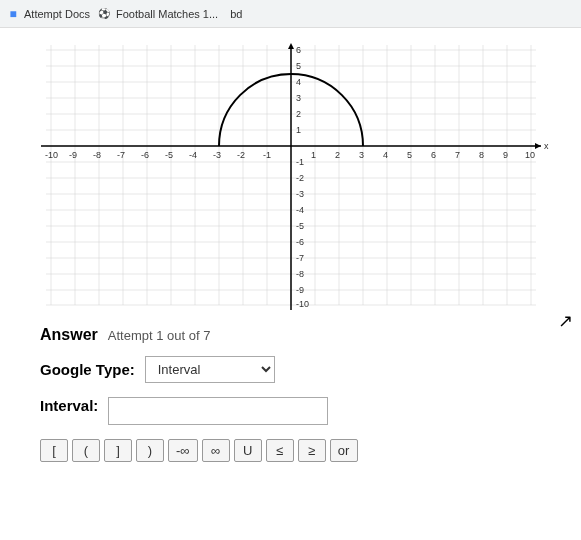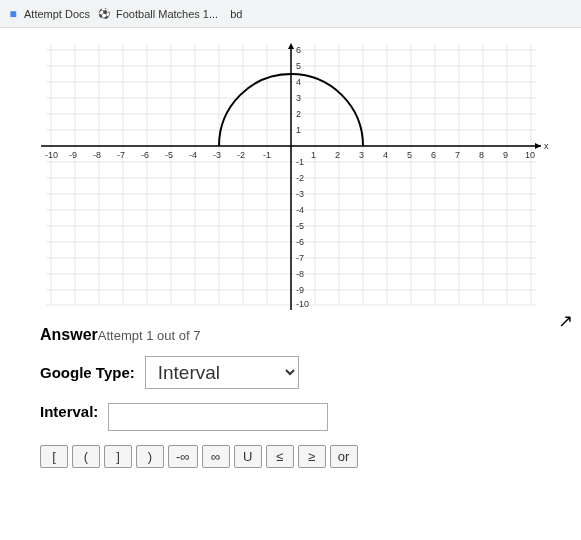--- a/index.html
+++ b/index.html
@@ -68,20 +68,21 @@
     }
 
     
     .answer-section {
       padding: 8px 40px 6px 40px;
     }
 
     .answer-label {
       display: flex;
       align-items: baseline;
+      gap: 10px;
       margin-bottom: 12px;
     }
 
     .answer-title {
       font-size: 16px;
       font-weight: bold;
       color: #000;
     }
 
     .attempt-text {
@@ -98,21 +99,21 @@
 
     .answer-type-label {
       font-size: 15px;
       font-weight: bold;
       color: #000;
     }
 
     .answer-type-select {
       border: 1px solid #aaa;
       padding: 4px 25px 4px 8px;
-      font-size: 19px;
+      font-size: 13px;
       color: #333;
       background: #fff;
       appearance: auto;
       cursor: pointer;
       min-width: 130px;
     }
 
     .interval-row {
       display: flex;
       align-items: flex-start;

